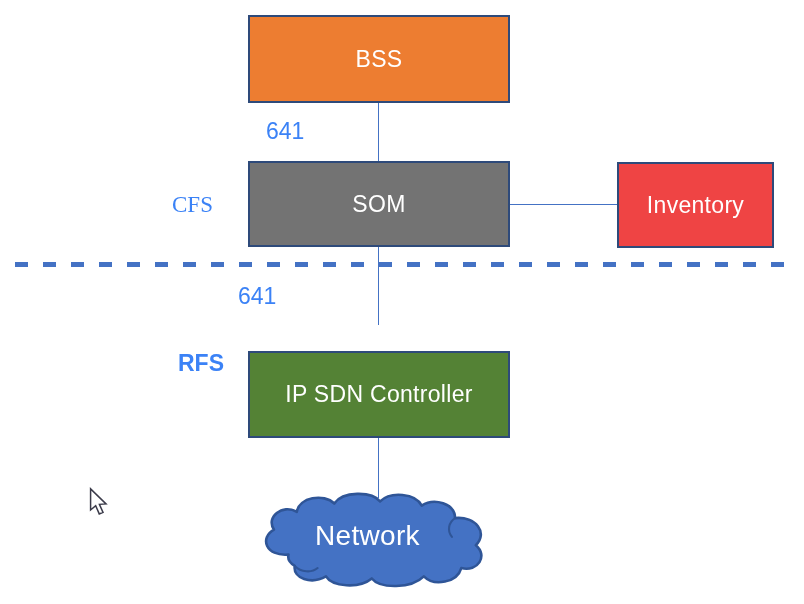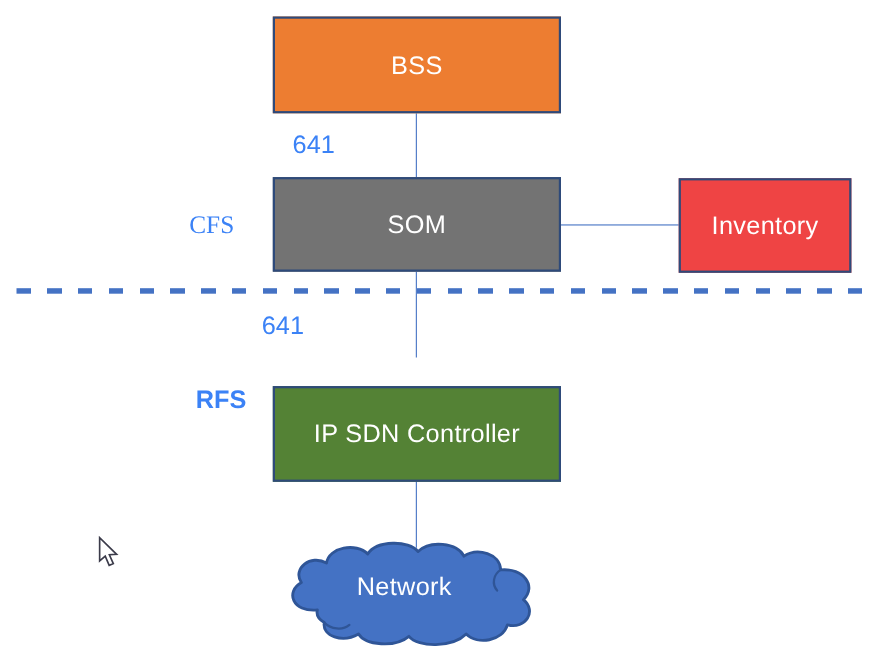--- a/index.html
+++ b/index.html
@@ -70,21 +70,21 @@
     left: 255px; top: 490px;
     width: 245px; height: 102px;
   }
   .cloud-wrap svg { position: absolute; left: 0; top: 0; }
   .cloud-label {
     position: absolute;
     left: 0; top: 30px;
     width: 225px;
     text-align: center;
     color: #ffffff;
-    font-size: 23px;
+    font-size: 28px;
     letter-spacing: 0.3px;
   }
 
   .cursor-wrap {
     position: absolute;
     left: 88px; top: 487px;
     width: 24px; height: 32px;
   }
 </style>
 </head>

